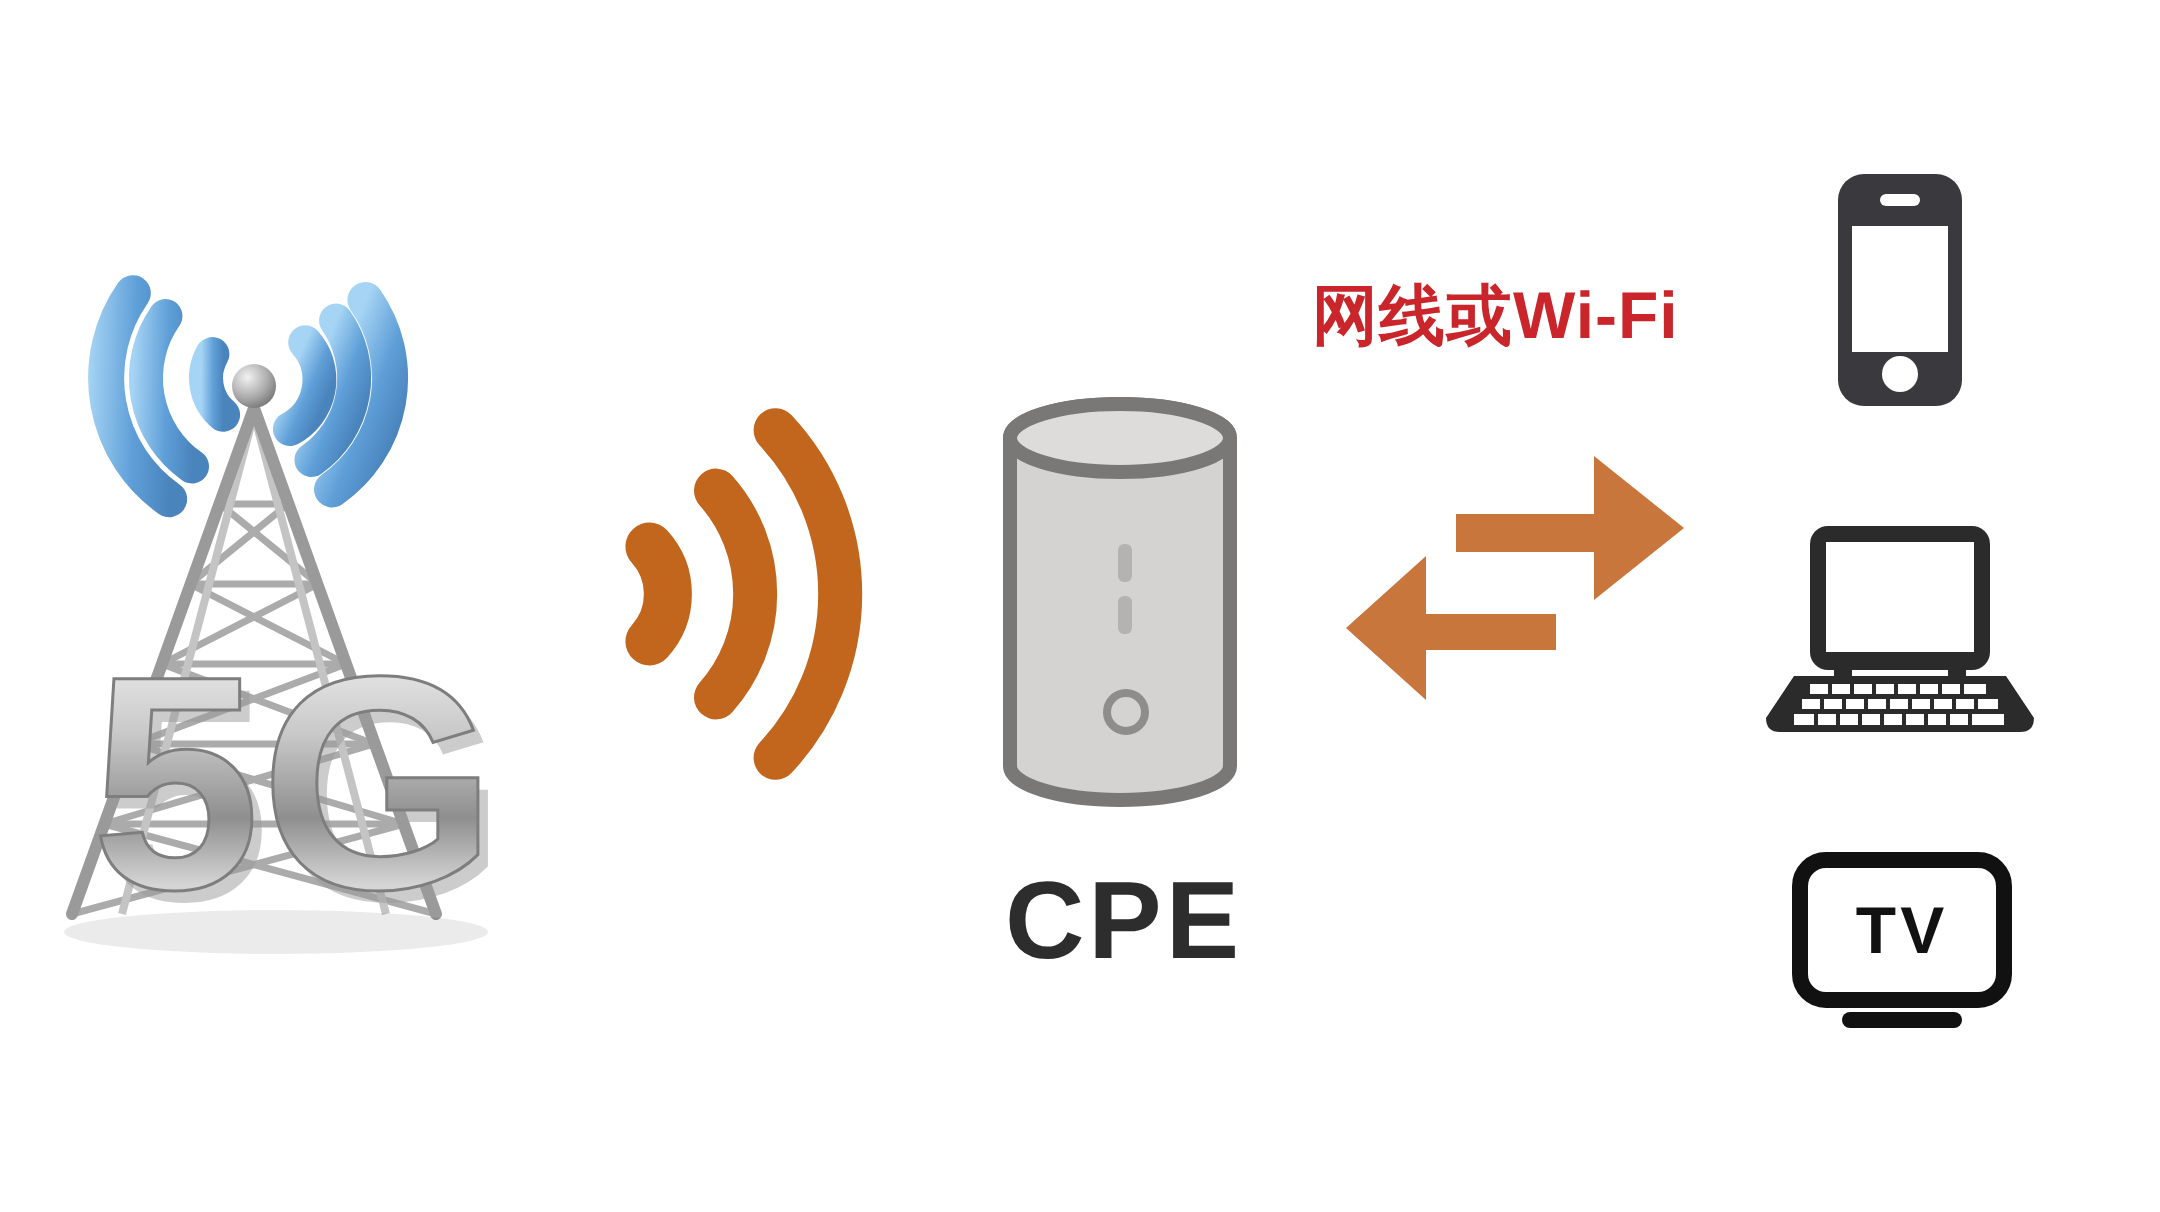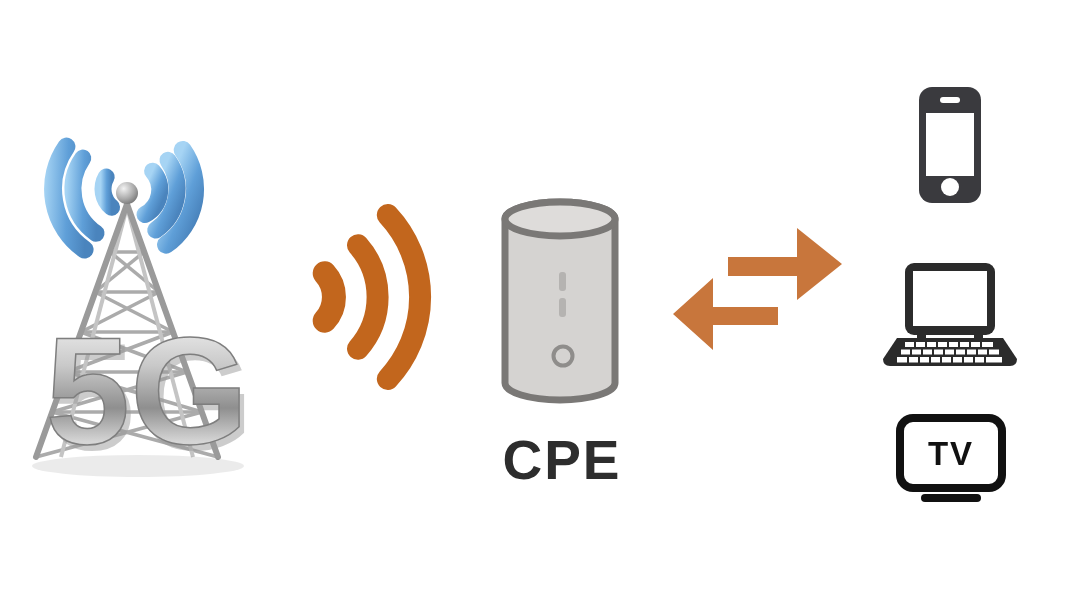--- a/index.html
+++ b/index.html
@@ -109,20 +109,21 @@
       <path d="M 5 24 A 55 17 0 0 1 115 24 L 115 188 A 55 17 0 0 1 5 188 Z" fill="#D5D3D1" stroke="#7A7876" stroke-width="7" stroke-linejoin="round"></path>
       <ellipse cx="60" cy="24" rx="55" ry="17" fill="#DEDCDA" stroke="#7A7876" stroke-width="7"></ellipse>
       <rect x="59" y="77" width="7" height="19" rx="3" fill="#B5B3B1"></rect>
       <rect x="59" y="103" width="7" height="19" rx="3" fill="#B5B3B1"></rect>
       <circle cx="63" cy="161" r="9.5" fill="none" stroke="#8F8D8B" stroke-width="4"></circle>
     </svg>
   </div>
 
   <div class="abs cpe-label">CPE</div>
 
+  <div class="abs lan-label">网线或Wi-Fi</div>
 
   <div class="abs" style="left:660px;top:220px;width:195px;height:140px;">
     <svg width="195" height="140" viewBox="0 0 195 140">
       <path d="M68,37 L137,37 L137,8 L182,44 L137,80 L137,56 L68,56 Z" fill="#C8763C"></path>
       <path d="M118,87 L53,87 L53,58 L13,94 L53,130 L53,105 L118,105 Z" fill="#C8763C"></path>
     </svg>
   </div>
 
   <div class="abs" style="left:918px;top:86px;width:64px;height:118px;">
     <svg width="64" height="118" viewBox="0 0 64 118">
@@ -164,21 +165,21 @@
           <rect x="49" y="94" width="9" height="5.5"></rect>
         <rect x="60" y="94" width="9" height="5.5"></rect>
           <rect x="71" y="94" width="9" height="5.5"></rect>
         <rect x="82" y="94" width="9" height="5.5"></rect>
           <rect x="93" y="94" width="9" height="5.5"></rect>
         <rect x="104" y="94" width="16" height="5.5"></rect>
       </g>
     </svg>
   </div>
 
-  <div class="abs" style="left:896px;top:414px;width:110px;height:96px;">
+  <div class="abs" style="left:896px;top:426px;width:110px;height:96px;">
     <svg width="110" height="88" viewBox="0 0 110 88">
       <rect x="4" y="4" width="102" height="70" rx="13" fill="#ffffff" stroke="#111111" stroke-width="8"></rect>
       <text x="55" y="39" text-anchor="middle" dominant-baseline="central" font-family="Liberation Sans, sans-serif" font-weight="bold" font-size="33" fill="#111111" letter-spacing="2">TV</text>
       <rect x="25" y="80" width="60" height="8" rx="4" fill="#111111"></rect>
     </svg>
   </div>
 
 </div>
 
 </body></html>

